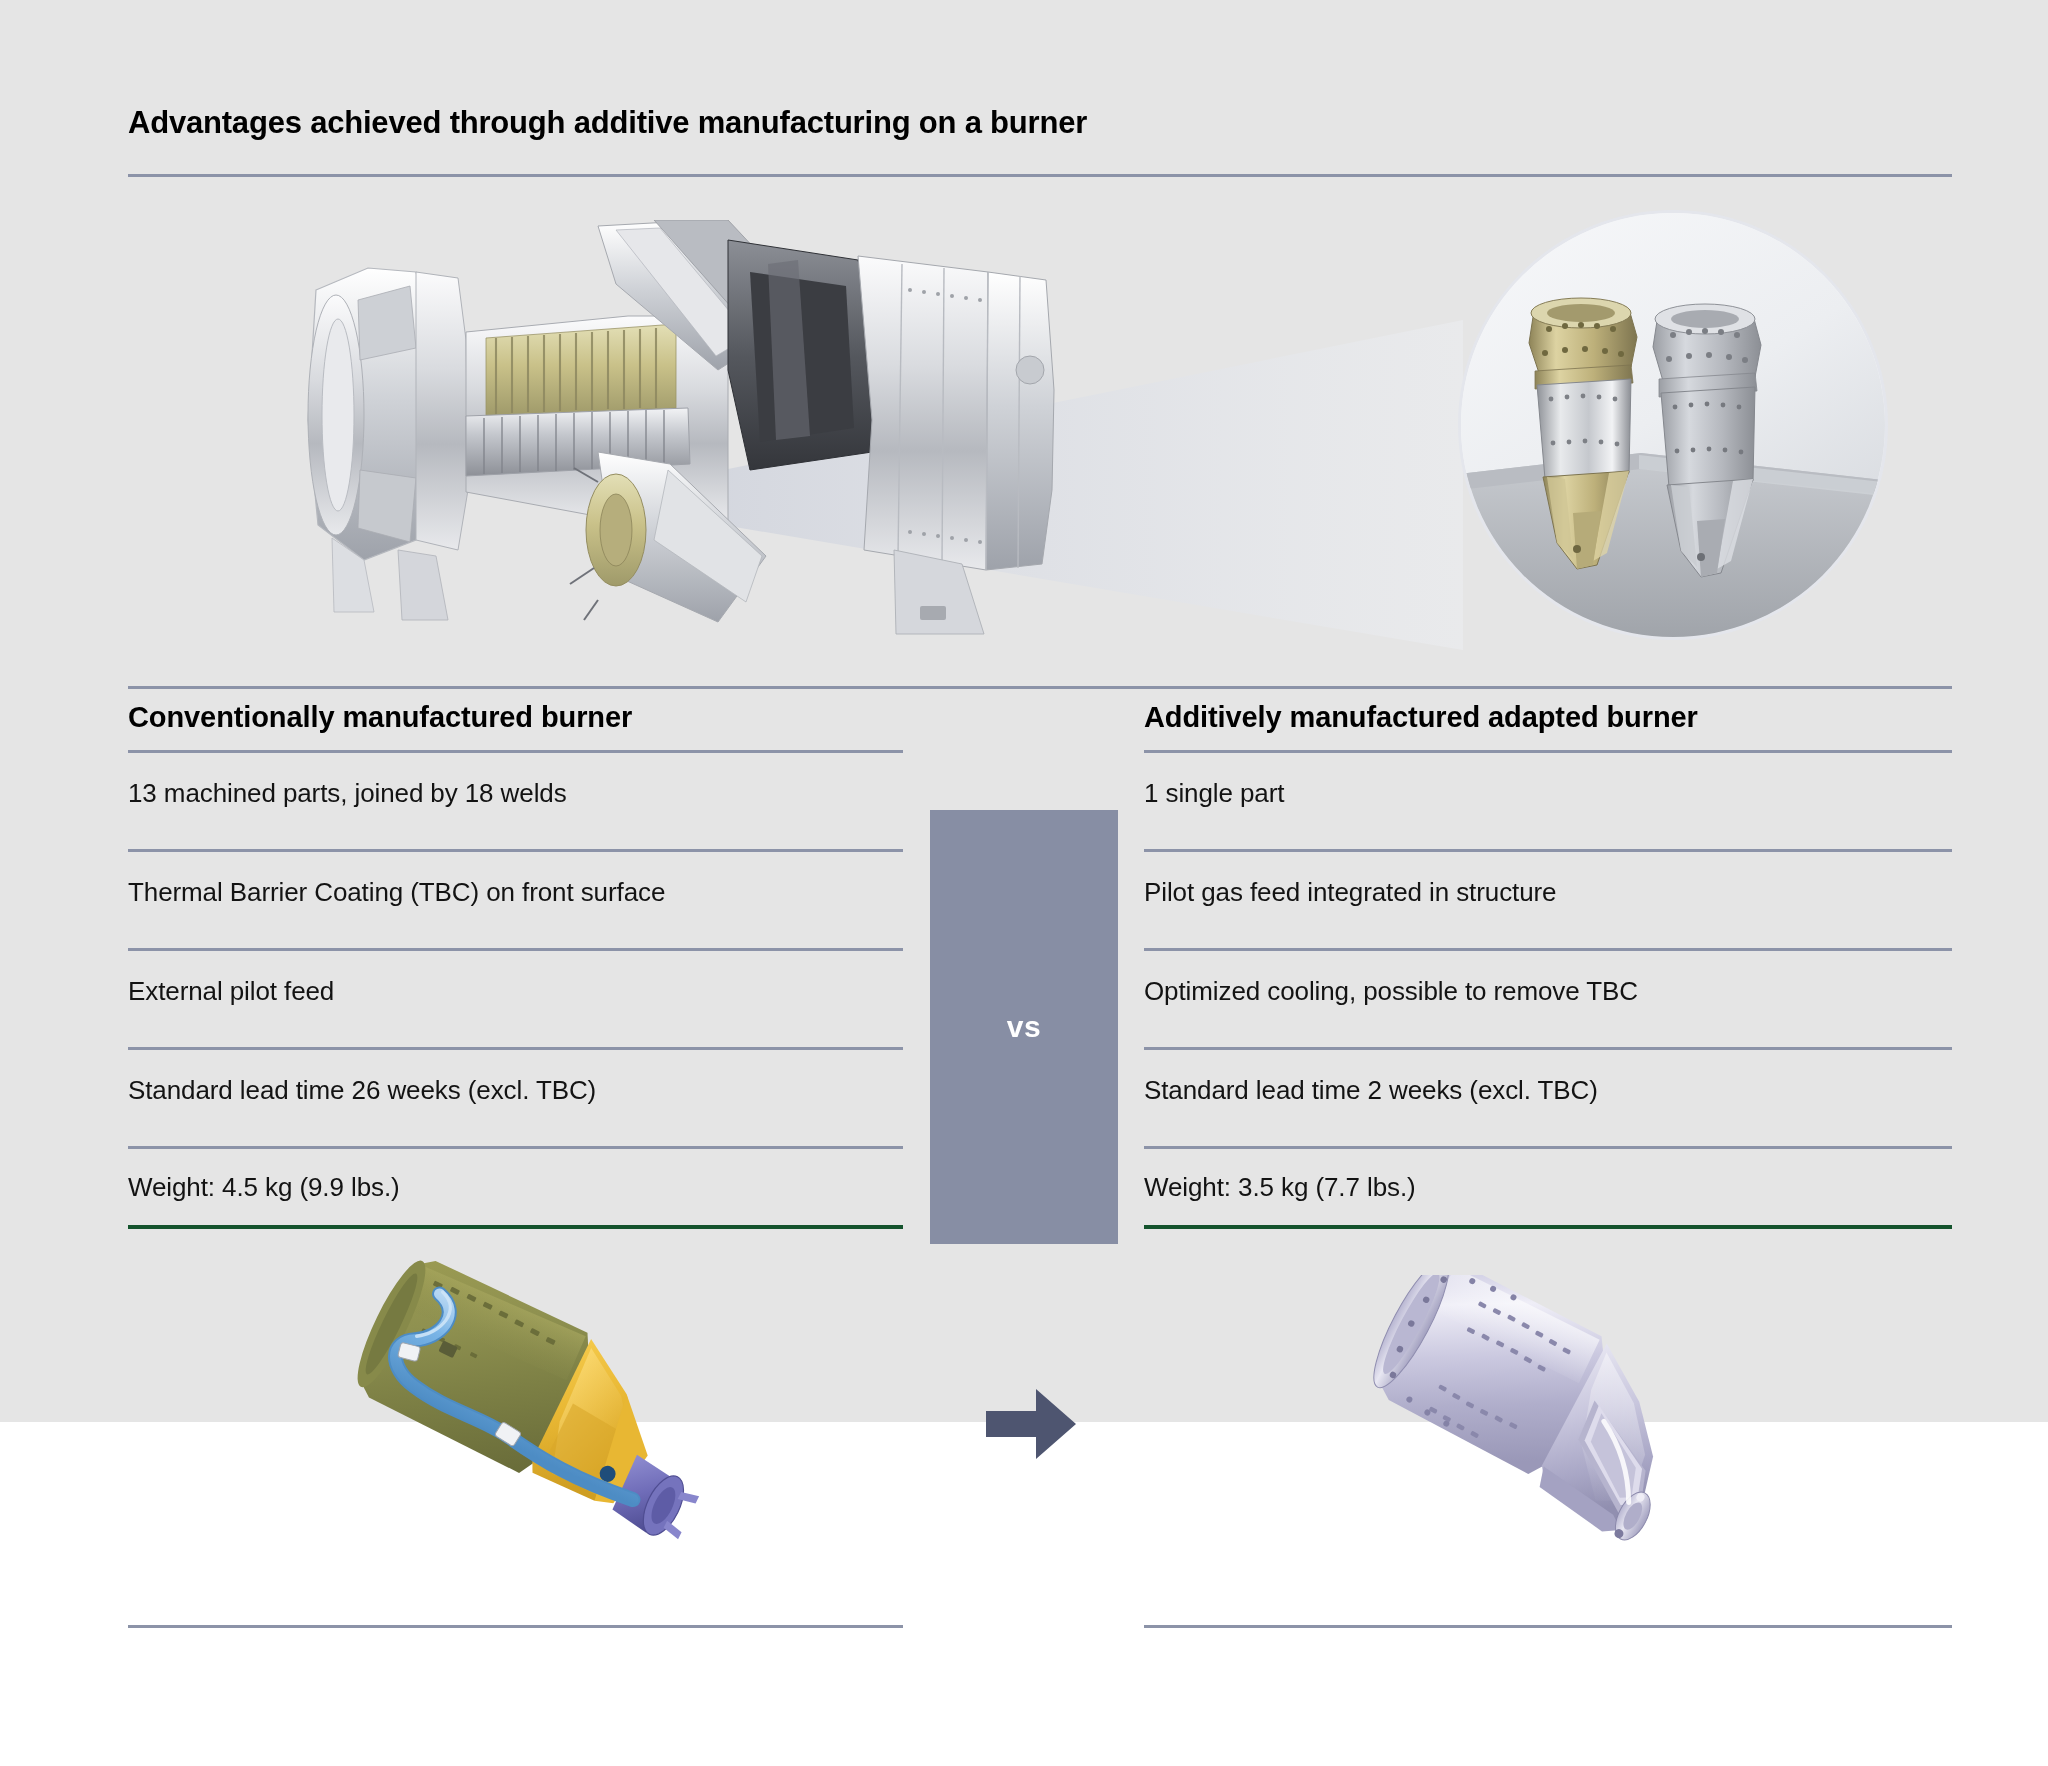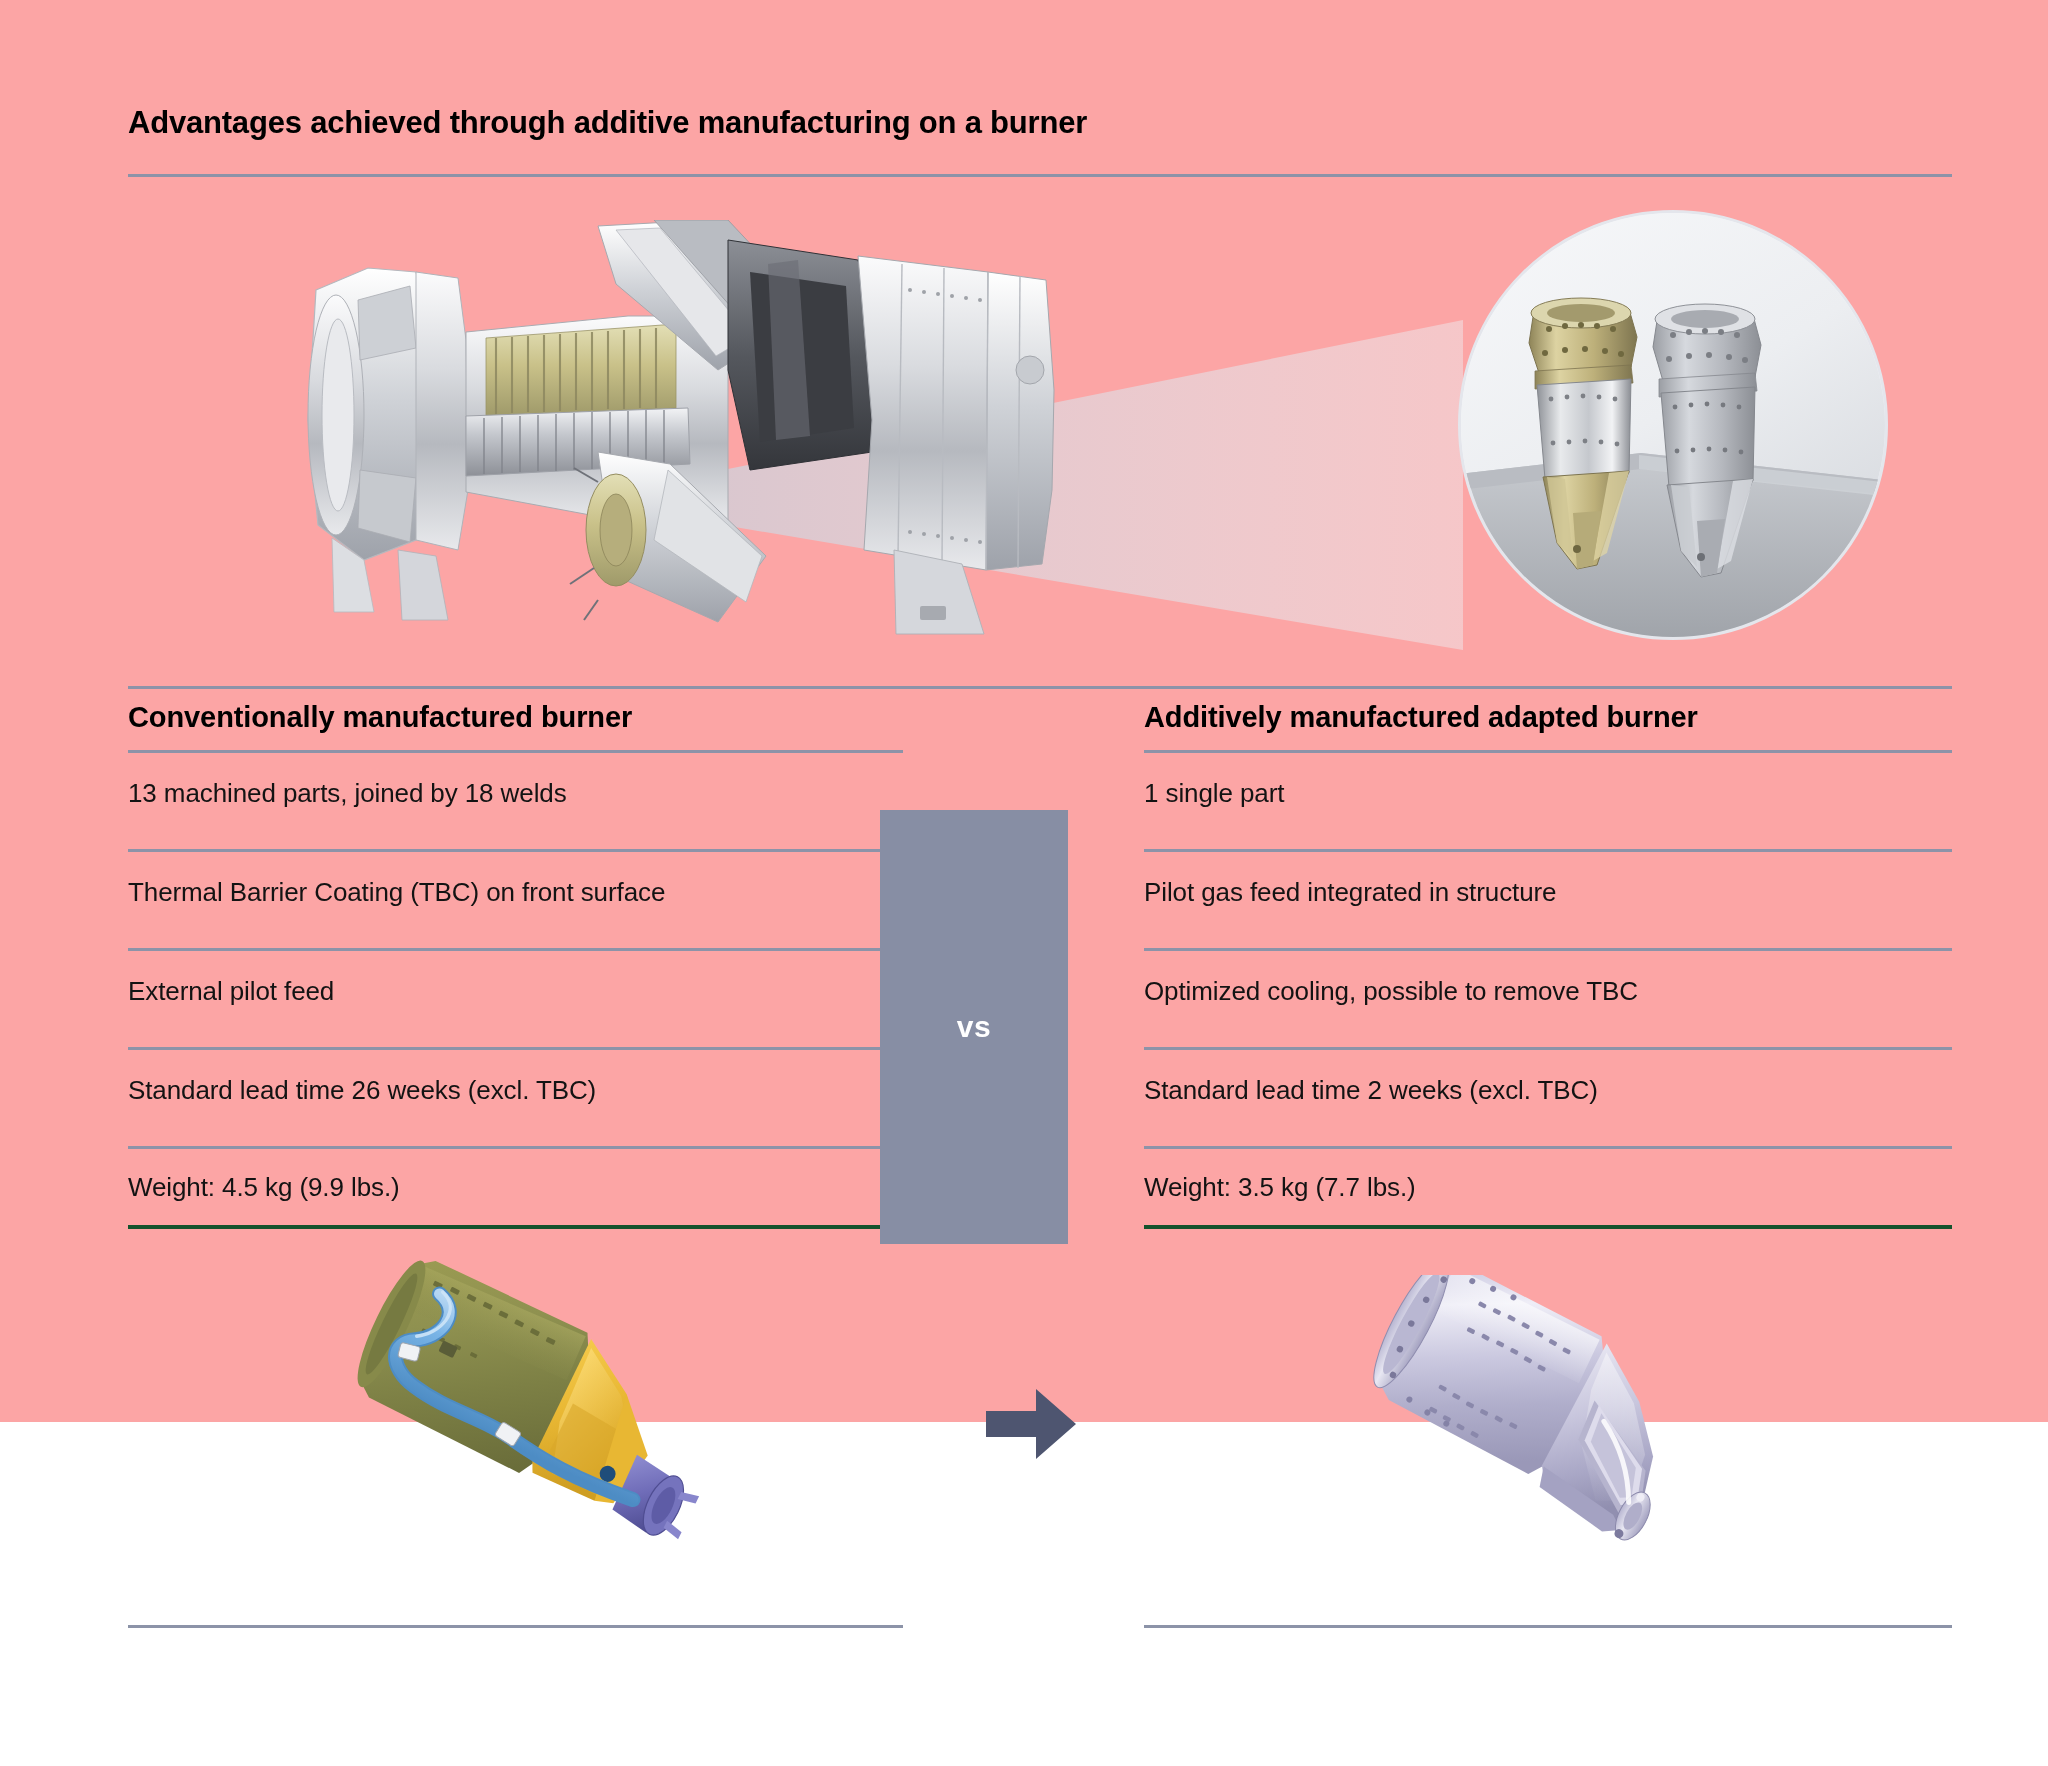--- a/index.html
+++ b/index.html
@@ -9,21 +9,21 @@
     height: 1766px;
     background: #ffffff;
     font-family: "Liberation Sans", sans-serif;
     overflow: hidden;
   }
 
   .page {
     position: relative;
     width: 2048px;
     height: 1422px;
-    background: #fca5a5;
+    background: #e5e5e5;
   }
 
   
   .page-title {
     position: absolute;
     left: 128px;
     top: 105px;
     font-size: 31px;
     font-weight: bold;
     color: #000000;
@@ -109,21 +109,21 @@
     color: #131313;
     letter-spacing: -0.1px;
     white-space: nowrap;
     margin-top: 16px;
   }
   .spec-list .spec-item:last-child { border-bottom: 4px solid #14532d; }
 
   
   .vs-block {
     position: absolute;
-    left: 880px;
+    left: 930px;
     top: 810px;
     width: 188px;
     height: 434px;
     background: #878ea4;
     display: flex;
     align-items: center;
     justify-content: center;
   }
   .vs-label {
     color: #ffffff;

